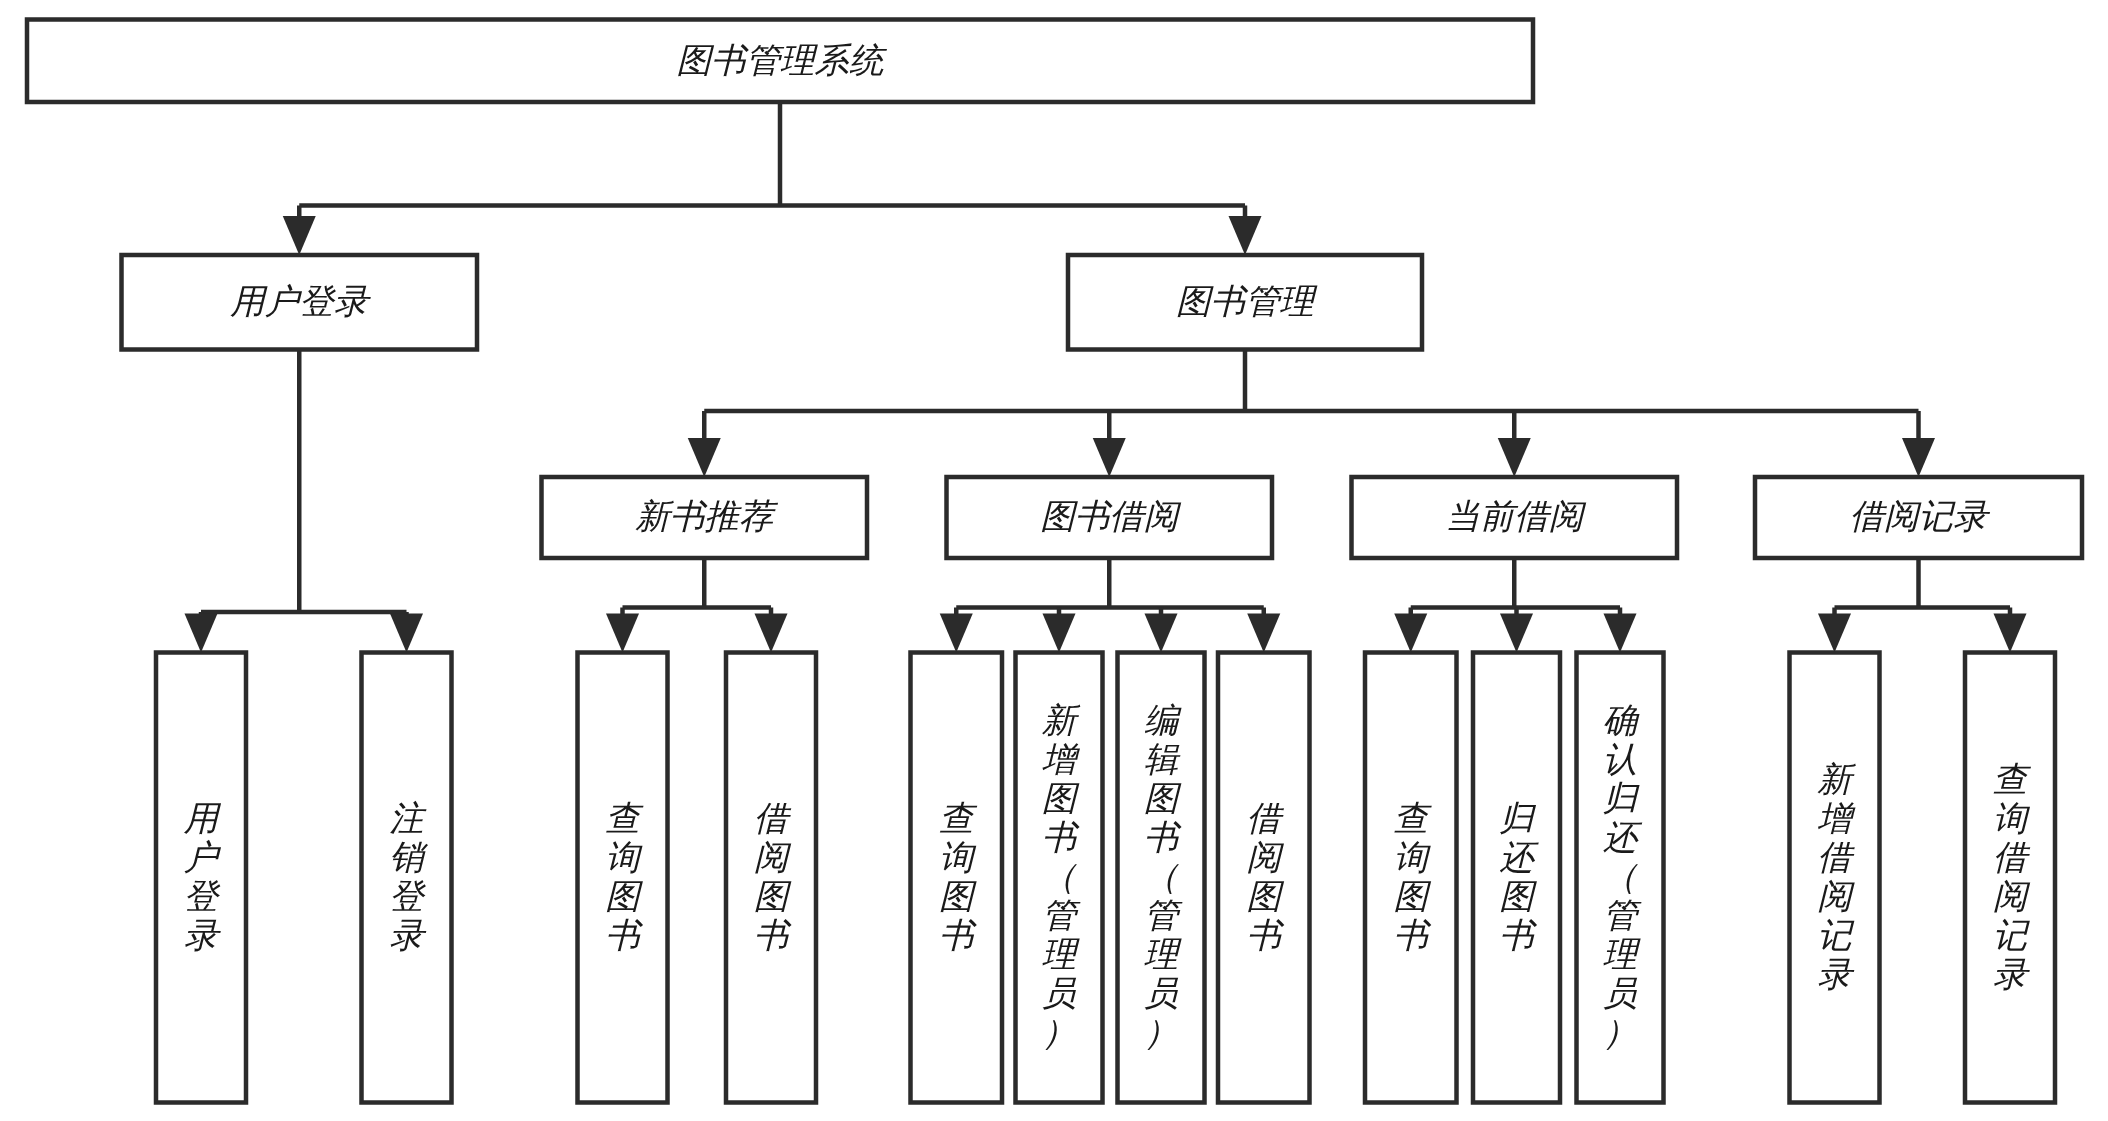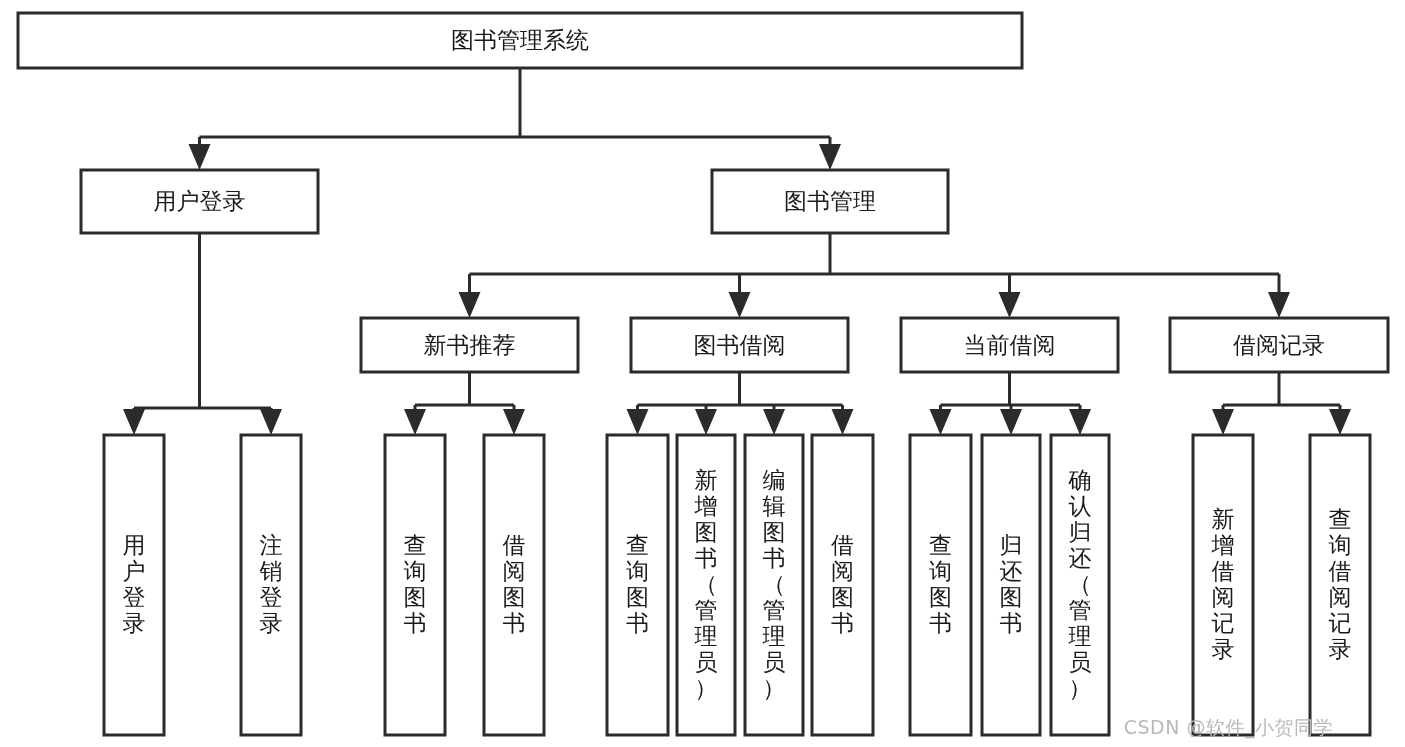--- a/index.html
+++ b/index.html
@@ -11,20 +11,21 @@
     width: 1405px;
     height: 747px;
     font-family: "DejaVu Sans", "Liberation Sans", sans-serif;
     overflow: hidden;
     position: relative;
   }
   #diagram-root {
     position: relative;
     width: 1345px;
     height: 747px;
+    font-style: italic;
   }
   svg#tree-svg {
     position: absolute;
     left: 0;
     top: 0;
     width: 1405px;
     height: 747px;
     display: block;
   }
   .node-rect {
@@ -204,15 +205,14 @@
           <rect x="1193" y="435" width="60" height="300" class="node-rect"></rect>
           <text class="node-label-vert" x="1223" y="527.28"><tspan x="1223" dy="0">新</tspan><tspan x="1223" dy="26">增</tspan><tspan x="1223" dy="26">借</tspan><tspan x="1223" dy="26">阅</tspan><tspan x="1223" dy="26">记</tspan><tspan x="1223" dy="26">录</tspan></text>
         </g>
         <g>
           <rect x="1310" y="435" width="60" height="300" class="node-rect"></rect>
           <text class="node-label-vert" x="1340" y="527.28"><tspan x="1340" dy="0">查</tspan><tspan x="1340" dy="26">询</tspan><tspan x="1340" dy="26">借</tspan><tspan x="1340" dy="26">阅</tspan><tspan x="1340" dy="26">记</tspan><tspan x="1340" dy="26">录</tspan></text>
         </g>
       </g>
   </svg>
 
-  <div class="watermark">CSDN @软件_小贺同学</div>
 
 </div>
 
 </body></html>

